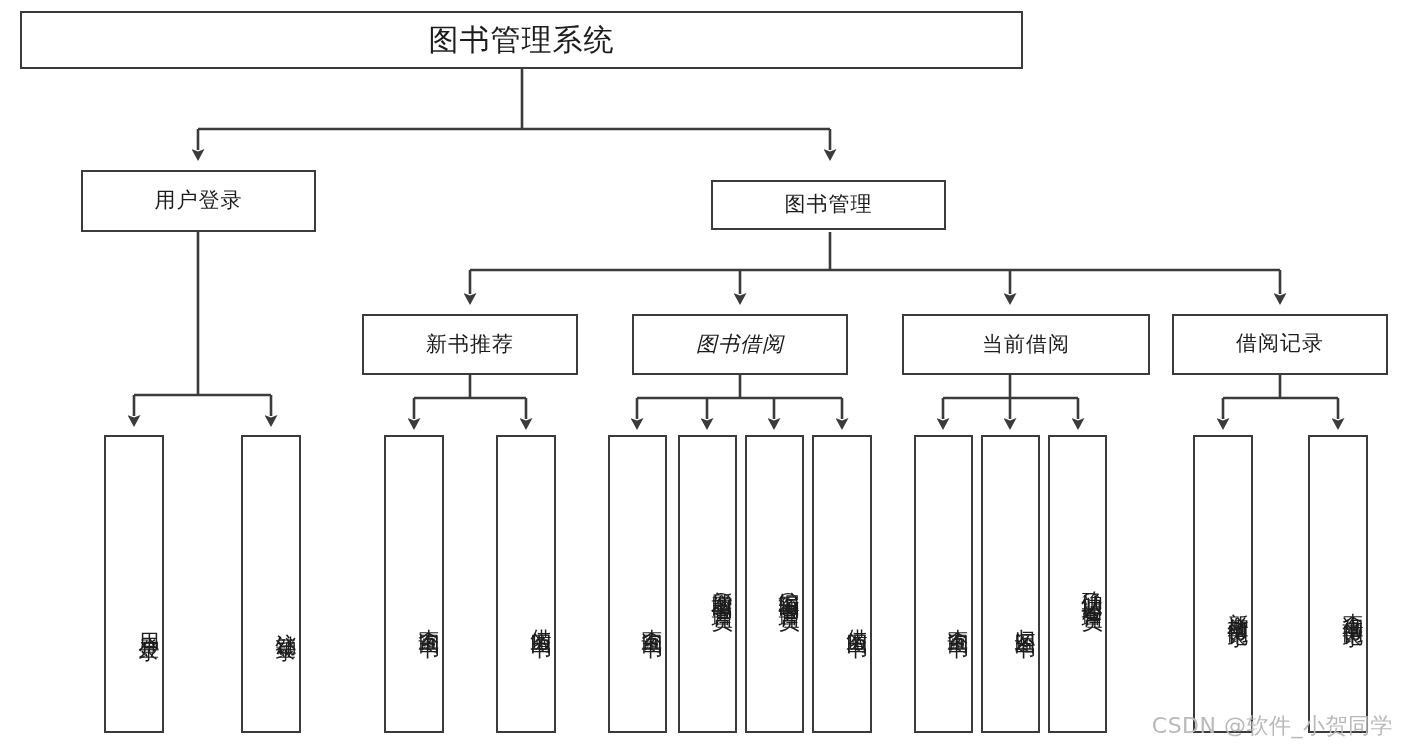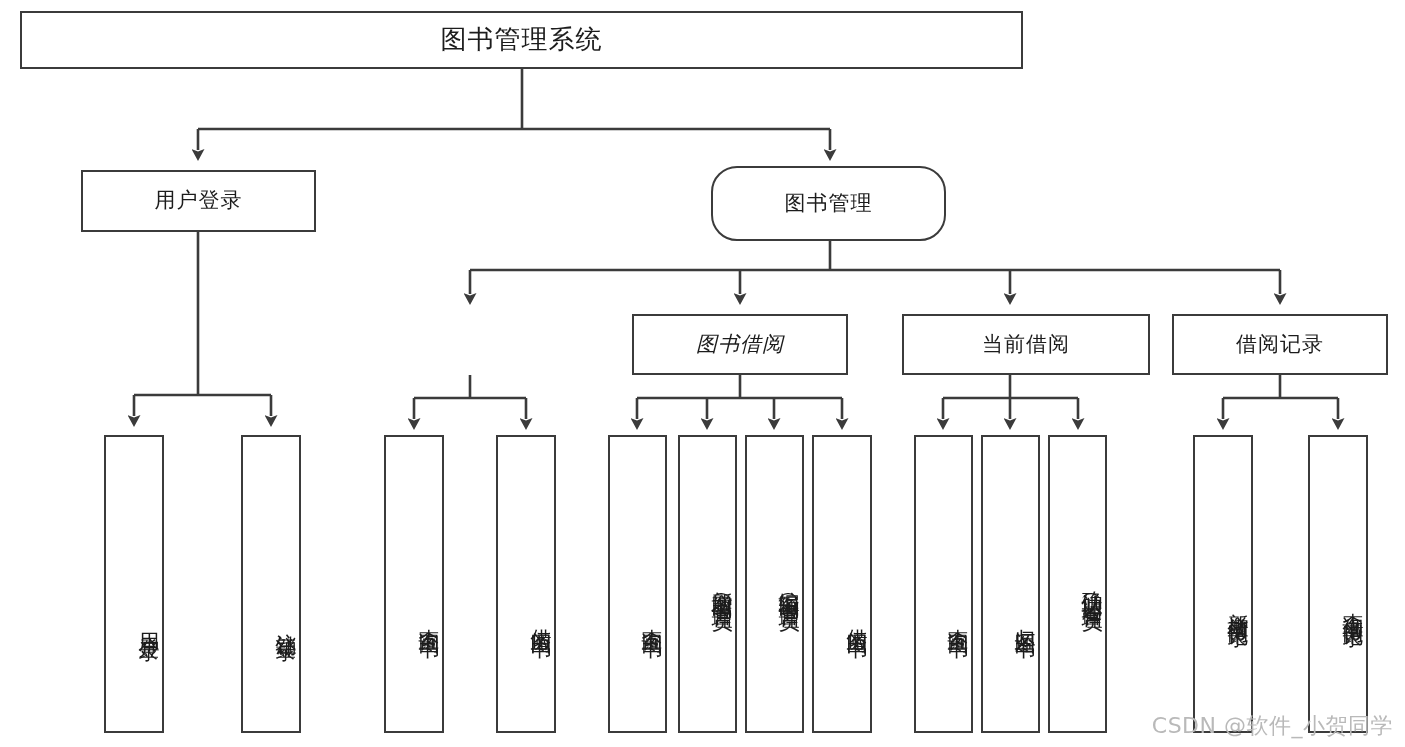--- a/index.html
+++ b/index.html
@@ -39,21 +39,21 @@
     justify-content: center;
     color: #1c1c1c;
     z-index: 2;
   }
   .node.horiz {
     font-size: 21px;
     letter-spacing: 1px;
     line-height: 1.2;
   }
   .node.root {
-    font-size: 26px;
+    font-size: 30px;
   }
   .node.vert {
     writing-mode: vertical-rl;
     text-orientation: upright;
     font-size: 21px;
     letter-spacing: 3px;
     align-items: flex-start;
     justify-content: center;
     padding-top: 12px;
     line-height: 1.25;
@@ -130,31 +130,34 @@
     </g>
   </svg>
 
   <div class="node horiz root" style="left:20px; top:11px; width:1003px; height:58px;">
     <span class="label">图书管理系统</span>
   </div>
 
   <div class="node horiz" style="left:81px; top:170px; width:235px; height:62px;">
     <span class="label">用户登录</span>
   </div>
-  <div class="node horiz" style="left:711px; top:166px; width:235px; height:75px;border-radius:26px;">
+  <div class="node horiz" style="left:711px; top:180px; width:235px; height:50px;">
     <span class="label">图书管理</span>
   </div>
 
+  <div class="node horiz" style="left:362px; top:314px; width:216px; height:61px;">
+    <span class="label">新书推荐</span>
+  </div>
   <div class="node horiz" style="left:632px; top:314px; width:216px; height:61px;font-style:italic;">
     <span class="label">图书借阅</span>
   </div>
   <div class="node horiz" style="left:902px; top:314px; width:248px; height:61px;">
     <span class="label">当前借阅</span>
   </div>
-  <div class="node horiz" style="left:1172px; top:314px; width:216px; height:61px;">
+  <div class="node horiz" style="left:1172px; top:314px; width:216px; height:61px;font-family:Liberation Mono, monospace;">
     <span class="label">借阅记录</span>
   </div>
 
   <div class="node vert" style="left:104px; top:435px; width:60px; height:298px; padding-top:75px;">
     <span class="label">用户登录</span>
   </div>
   <div class="node vert" style="left:241px; top:435px; width:60px; height:298px; padding-top:75px;">
     <span class="label">注销登录</span>
   </div>
 

